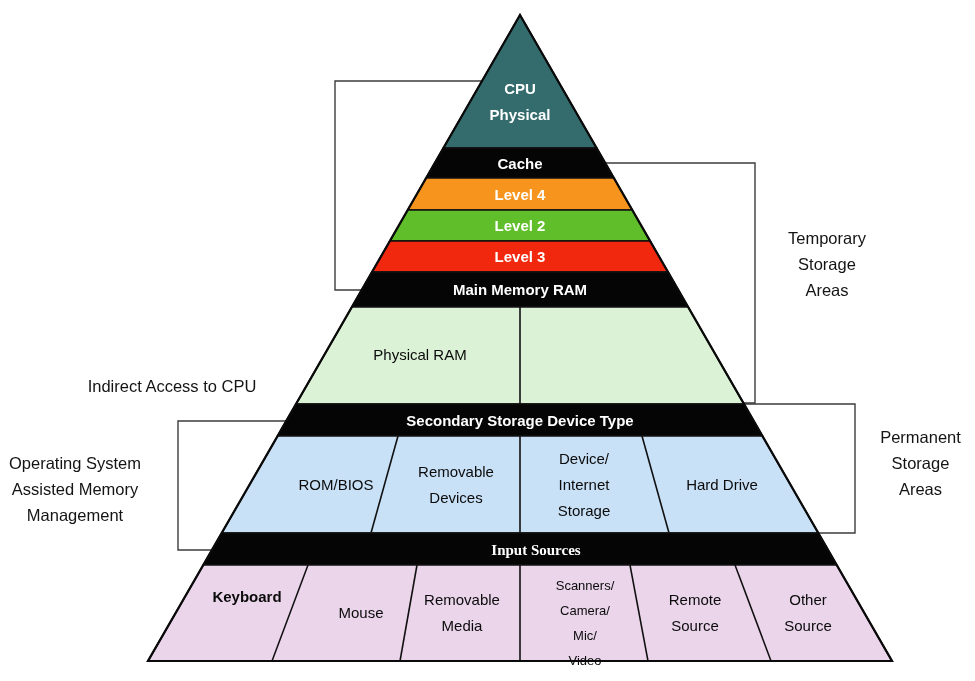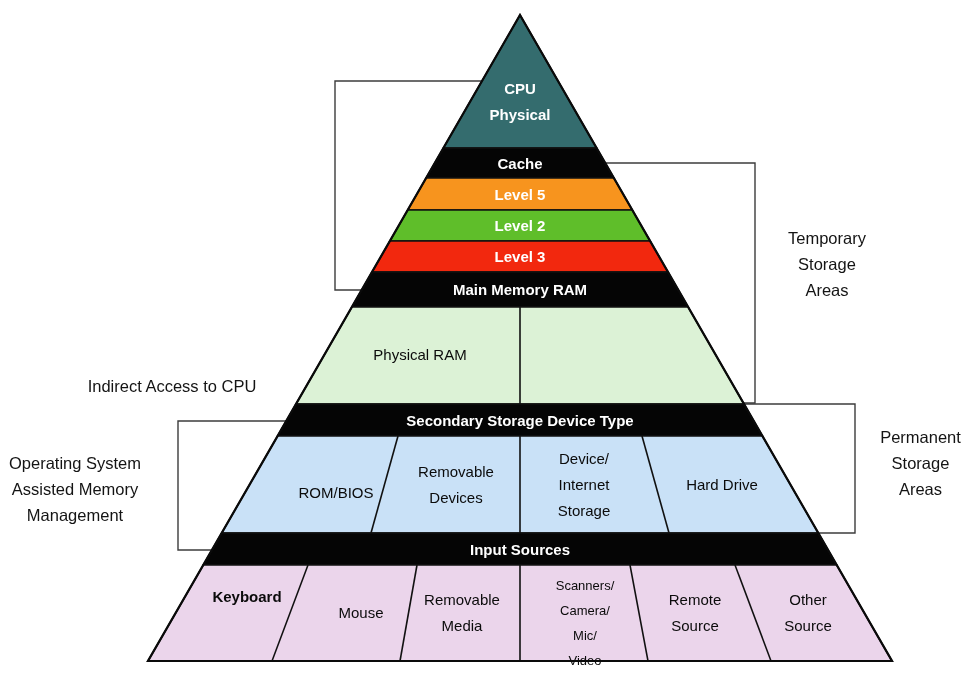--- a/index.html
+++ b/index.html
@@ -52,42 +52,42 @@
     <line x1="735" y1="565" x2="771" y2="661" stroke="#111111" stroke-width="1.6"></line>
 
     <polygon points="520,15 892,661 148,661" fill="none" stroke="#0a0a0a" stroke-width="2.2"></polygon>
   </svg>
 
   <div class="lbl band-text" style="left:445px;top:76px;width:150px;height:52px;">
     <span>CPU</span>
     <span>Physical</span>
   </div>
   <div class="lbl band-text" style="left:430px;top:150px;width:180px;height:27px;">Cache</div>
-  <div class="lbl band-text" style="left:430px;top:181px;width:180px;height:27px;">Level 5</div>
+  <div class="lbl band-text" style="left:430px;top:181px;width:180px;height:27px;">Level 4</div>
   <div class="lbl band-text" style="left:430px;top:212px;width:180px;height:27px;">Level 2</div>
   <div class="lbl band-text" style="left:430px;top:243px;width:180px;height:27px;">Level 3</div>
   <div class="lbl band-text" style="left:380px;top:275px;width:280px;height:30px;">Main Memory RAM</div>
 
   <div class="lbl cell-text" style="left:330px;top:342px;width:180px;height:26px;">Physical RAM</div>
 
   <div class="lbl band-text" style="left:340px;top:407px;width:360px;height:27px;">Secondary Storage Device Type</div>
 
-  <div class="lbl cell-text" style="left:272px;top:472px;width:128px;height:26px;margin-top:8px;">ROM/BIOS</div>
+  <div class="lbl cell-text" style="left:272px;top:472px;width:128px;height:26px;">ROM/BIOS</div>
   <div class="lbl cell-text" style="left:394px;top:459px;width:124px;height:52px;">
     <span>Removable</span>
     <span>Devices</span>
   </div>
   <div class="lbl cell-text" style="left:524px;top:446px;width:120px;height:78px;">
     <span>Device/</span>
     <span>Internet</span>
     <span>Storage</span>
   </div>
   <div class="lbl cell-text" style="left:658px;top:472px;width:128px;height:26px;">Hard Drive</div>
 
-  <div class="lbl band-text" style="left:380px;top:536px;width:280px;height:27px;">Input Sources</div>
+  <div class="lbl band-text" style="left:396px;top:536px;width:280px;height:27px;font-family:Liberation Serif, serif;">Input Sources</div>
 
   <div class="lbl cell-text" style="left:188px;top:584px;width:118px;height:26px;font-weight:bold;">Keyboard</div>
   <div class="lbl cell-text" style="left:308px;top:600px;width:106px;height:26px;">Mouse</div>
   <div class="lbl cell-text" style="left:404px;top:587px;width:116px;height:52px;">
     <span>Removable</span>
     <span>Media</span>
   </div>
   <div class="lbl cell-text small" style="left:529px;top:573px;width:112px;height:100px;">
     <span>Scanners/</span>
     <span>Camera/</span>

